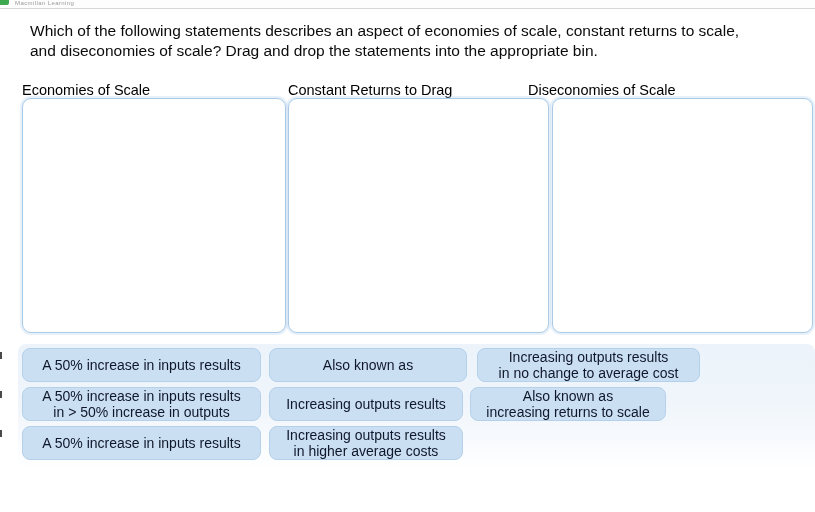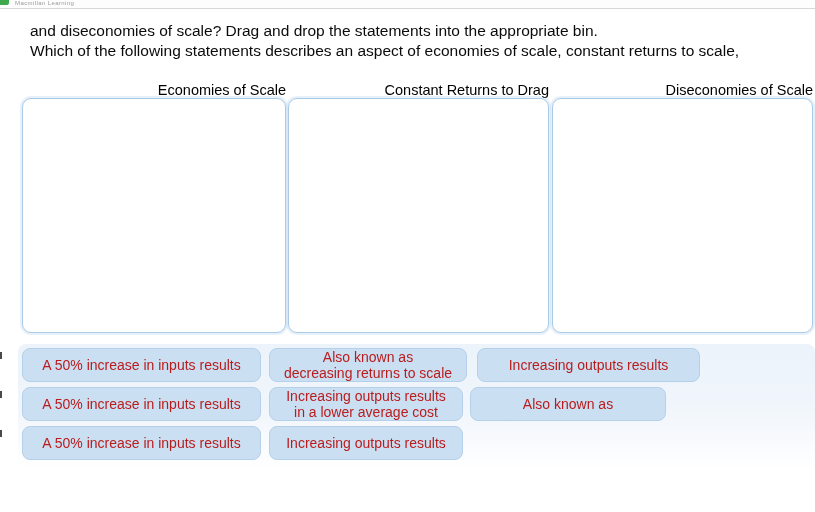--- a/index.html
+++ b/index.html
@@ -27,25 +27,25 @@
   }
   
   .question{
     position:absolute;left:30px;top:21px;
     font-size:15.5px;line-height:20px;color:#0b0b0b;
   }
   .qline{white-space:nowrap;}
   
   .bin-label{
     position:absolute;top:81px;height:18px;
-    font-size:14.5px;line-height:18px;text-align:right;color:#000;
+    font-size:14.5px;line-height:18px;text-align:left;color:#000;
   }
   .bl-1{left:22px;width:264px;}
   .bl-2{left:288px;width:261px;}
-  .bl-3{left:552px;width:261px;}
+  .bl-3{left:528px;width:261px;}
   
   .bin{
     position:absolute;top:98px;height:235px;box-sizing:border-box;
     background:#ffffff;
     border:1px solid #a9cbe8;border-radius:9px;
     box-shadow:0 0 0 2px rgba(173,205,237,.28);
   }
   .bin-1{left:22px;width:264px;}
   .bin-2{left:288px;width:261px;}
   .bin-3{left:552px;width:261px;}
@@ -54,21 +54,21 @@
     position:absolute;left:18px;top:344px;width:797px;height:126px;
     border-radius:8px;
     background:linear-gradient(180deg,#ecf3fa 0%,#eff5fb 45%,#f9fbfe 80%,#ffffff 100%);
   }
   
   .chip{
     position:absolute;box-sizing:border-box;height:34px;
     background:#cbdff2;
     border:1px solid #b4d0ea;border-radius:8px;
     display:flex;flex-direction:column;justify-content:center;
-    text-align:center;font-size:14px;line-height:16px;color:#b91c1c;
+    text-align:center;font-size:14px;line-height:16px;color:#0f172a;
     padding:1px 4px;cursor:grab;
   }
   .chip div{white-space:nowrap;}
   .r1{top:348px;} .r2{top:387px;} .r3{top:426px;}
   .c1{left:22px;width:239px;}
   .c2{left:269px;width:198px;}
   .c3{left:477px;width:223px;}
   .c4{left:22px;width:239px;}
   .c5{left:269px;width:194px;}
   .c6{left:470px;width:196px;}
@@ -82,58 +82,60 @@
 </style>
 </head>
 <body>
 
 <div class="topbar">
   <span class="brand-mark"></span>
   <span class="brand-text">Macmillan Learning</span>
 </div>
 
 <div class="question">
+  <div class="qline">Which of the following statements describes an aspect of economies of scale, constant returns to scale,</div>
   <div class="qline">and diseconomies of scale? Drag and drop the statements into the appropriate bin.</div>
-  <div class="qline">Which of the following statements describes an aspect of economies of scale, constant returns to scale,</div>
 </div>
 
 <div class="bin-label bl-1">Economies of Scale</div>
 <div class="bin-label bl-2">Constant Returns to Drag</div>
 <div class="bin-label bl-3">Diseconomies of Scale</div>
 
 <div class="bin bin-1"></div>
 <div class="bin bin-2"></div>
 <div class="bin bin-3"></div>
 
 <div class="tray"></div>
 
 <div class="chip r1 c1">
   <div>A 50% increase in inputs results</div>
 </div>
 <div class="chip r1 c2">
   <div>Also known as</div>
-  <div>decreasing returns to scale</div>
 </div>
 <div class="chip r1 c3">
   <div>Increasing outputs results</div>
+  <div>in no change to average cost</div>
 </div>
 
 <div class="chip r2 c4">
   <div>A 50% increase in inputs results</div>
+  <div>in &gt; 50% increase in outputs</div>
 </div>
 <div class="chip r2 c5">
   <div>Increasing outputs results</div>
-  <div>in a lower average cost</div>
 </div>
 <div class="chip r2 c6">
   <div>Also known as</div>
+  <div>increasing returns to scale</div>
 </div>
 
 <div class="chip r3 c7">
   <div>A 50% increase in inputs results</div>
 </div>
 <div class="chip r3 c8">
   <div>Increasing outputs results</div>
+  <div>in higher average costs</div>
 </div>
 
 <div class="edge-artifact ea-1"></div>
 <div class="edge-artifact ea-2"></div>
 <div class="edge-artifact ea-3"></div>
 
 </body></html>

